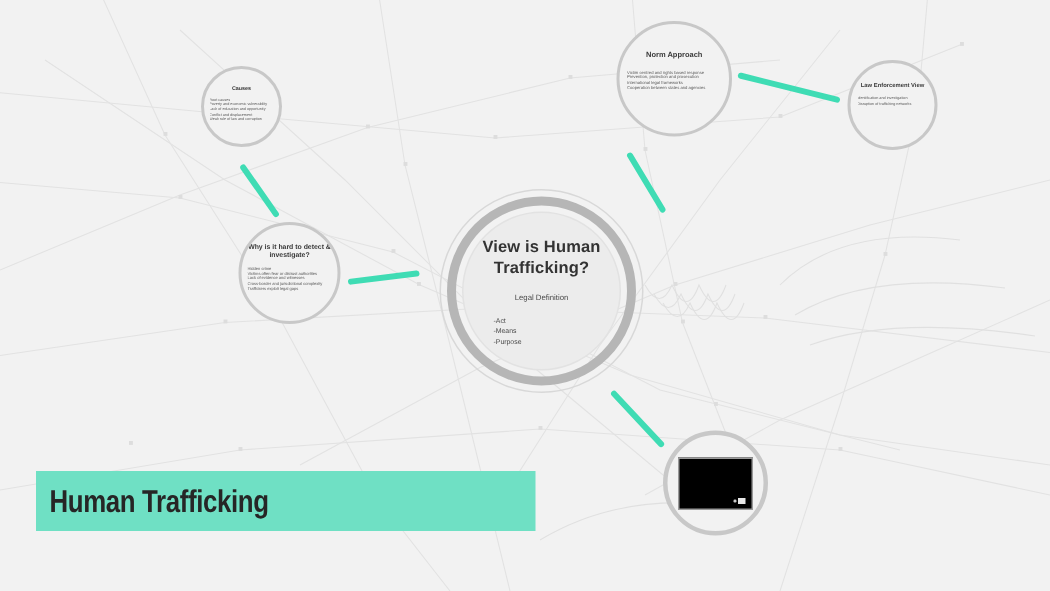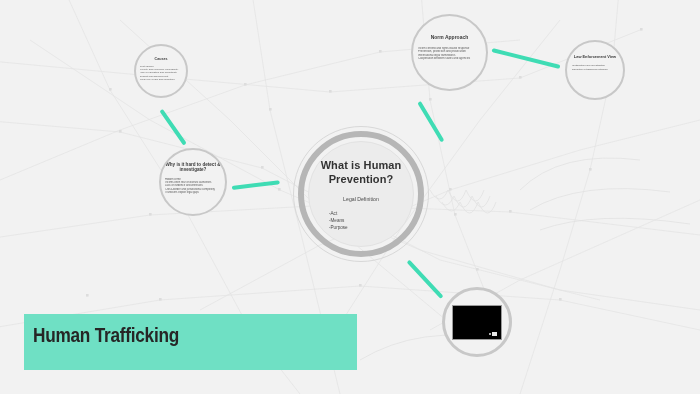--- a/index.html
+++ b/index.html
@@ -189,21 +189,21 @@
     border-radius: 50%;
     background: #cccccc;
   }
 
   
   #banner {
     position: absolute;
     left: 24px;
     top: 314px;
     width: 333px;
-    height: 56px;
+    height: 40px;
     background: #6fe0c4;
   }
   #banner-title {
     position: absolute;
     left: 9px;
     top: 9px;
     font-size: 21px;
     font-weight: bold;
     color: #262626;
     letter-spacing: -0.3px;
@@ -276,21 +276,21 @@
   <div class="connector" style="left:161px; top:108px; width:42px; background:#3fdcb4; transform: rotate(55deg);"></div>
   <div class="connector" style="left:232px; top:186px; width:48px; background:#3fdcb4; transform: rotate(-7deg);"></div>
   <div class="connector" style="left:419px; top:100px; width:46px; background:#3fdcb4; transform: rotate(59deg);"></div>
   <div class="connector" style="left:492px; top:48px; width:70px; background:#3fdcb4; transform: rotate(14deg);"></div>
   <div class="connector" style="left:408px; top:259px; width:50px; background:#3fdcb4; transform: rotate(47deg);"></div>
 
   <div id="hub">
     <div id="hub-ring-outer"></div>
     <div id="hub-ring-mid"></div>
     <div id="hub-disc">
-      <div id="hub-title">What is Human Prevention?</div>
+      <div id="hub-title">View is Human Trafficking?</div>
       <div id="hub-sub">Legal Definition</div>
       <div id="hub-bullets">
         <div>-Act</div>
         <div>-Means</div>
         <div>-Purpose</div>
       </div>
     </div>
   </div>
 
   <div class="node" id="node-causes">

